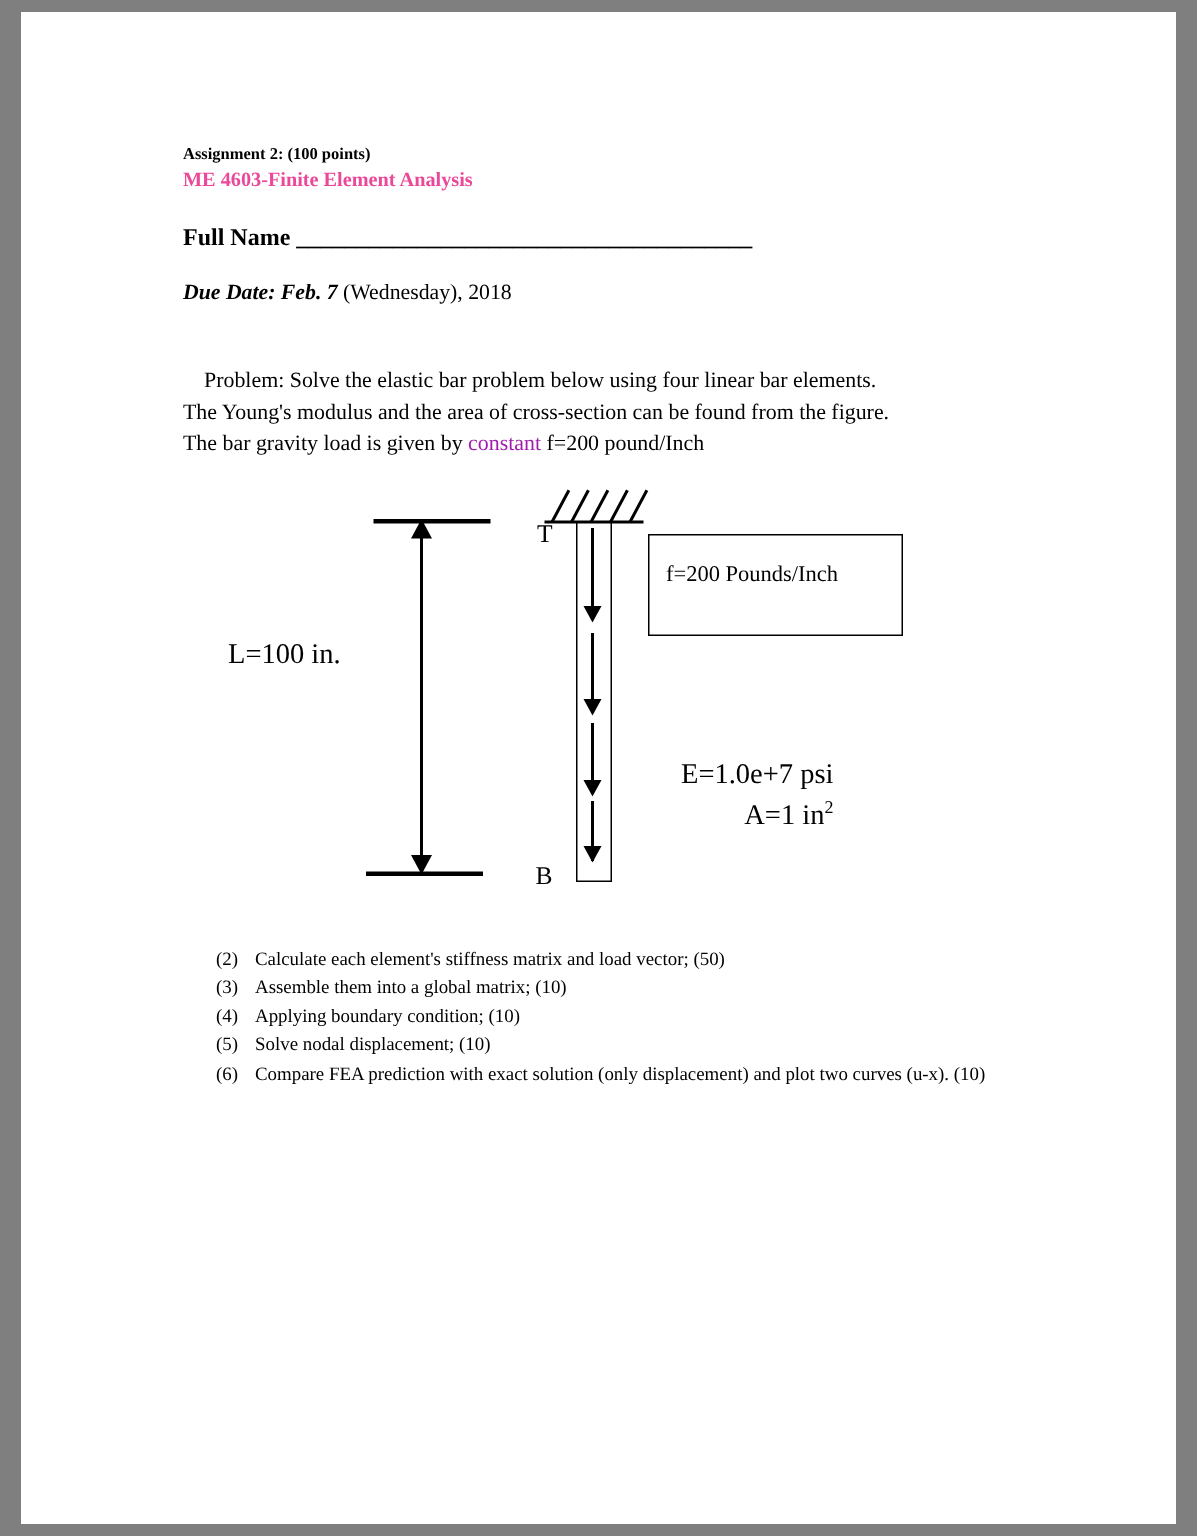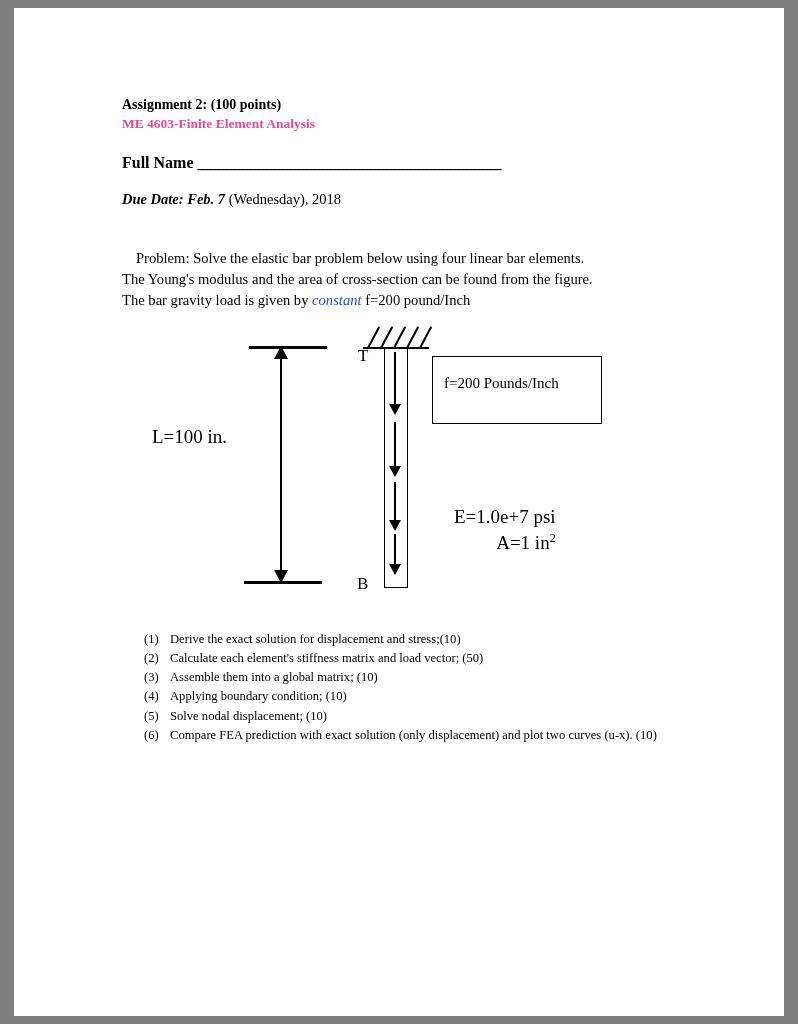--- a/index.html
+++ b/index.html
@@ -24,21 +24,21 @@
   }
   .doc {
     position: absolute;
     left: 108px;
     top: 88px;
     width: 570px;
   }
   .hdr-line {
     font-family: "Liberation Serif", serif;
     font-weight: bold;
-    font-size: 14px;
+    font-size: 11px;
     color: #000;
     line-height: 1.35;
   }
   .hdr-line2 {
     font-family: "Liberation Serif", serif;
     font-weight: bold;
     font-size: 13.5px;
     color: #ec4899;
     line-height: 1.35;
   }
@@ -61,22 +61,21 @@
   .problem {
     margin-top: 40px;
     font-size: 14.6px;
     line-height: 1.45;
   }
   .problem .indent {
     display: inline-block;
     width: 14px;
   }
   .red {
-    color: #1d4ed8;
-    font-style: italic;
+    color: #a21caf;
   }
 
   
   .figure {
     position: absolute;
     left: 108px;
     top: 318px;
     width: 570px;
     height: 290px;
   }
@@ -299,21 +298,20 @@
       <span>f=200 Pounds/Inch</span>
     </div>
 
     <div class="fig-EA">
       <div>E=1.0e+7 psi</div>
       <div><span>A=1 in</span><sup>2</sup></div>
     </div>
   </div>
 
   <div class="tasks">
-    <div class="task-row"><span class="task-num">(1)</span><span>Derive the exact solution for displacement and stress;(10)</span></div>
     <div class="task-row"><span class="task-num">(2)</span><span>Calculate each element's stiffness matrix and load vector; (50)</span></div>
     <div class="task-row"><span class="task-num">(3)</span><span>Assemble them into a global matrix; (10)</span></div>
     <div class="task-row"><span class="task-num">(4)</span><span>Applying boundary condition; (10)</span></div>
     <div class="task-row"><span class="task-num">(5)</span><span>Solve nodal displacement; (10)</span></div>
     <div class="task-row"><span class="task-num">(6)</span><span>Compare FEA prediction with exact solution (only displacement) and plot two curves (u-x). (10)</span></div>
   </div>
 
 </div>
 
 </body></html>

